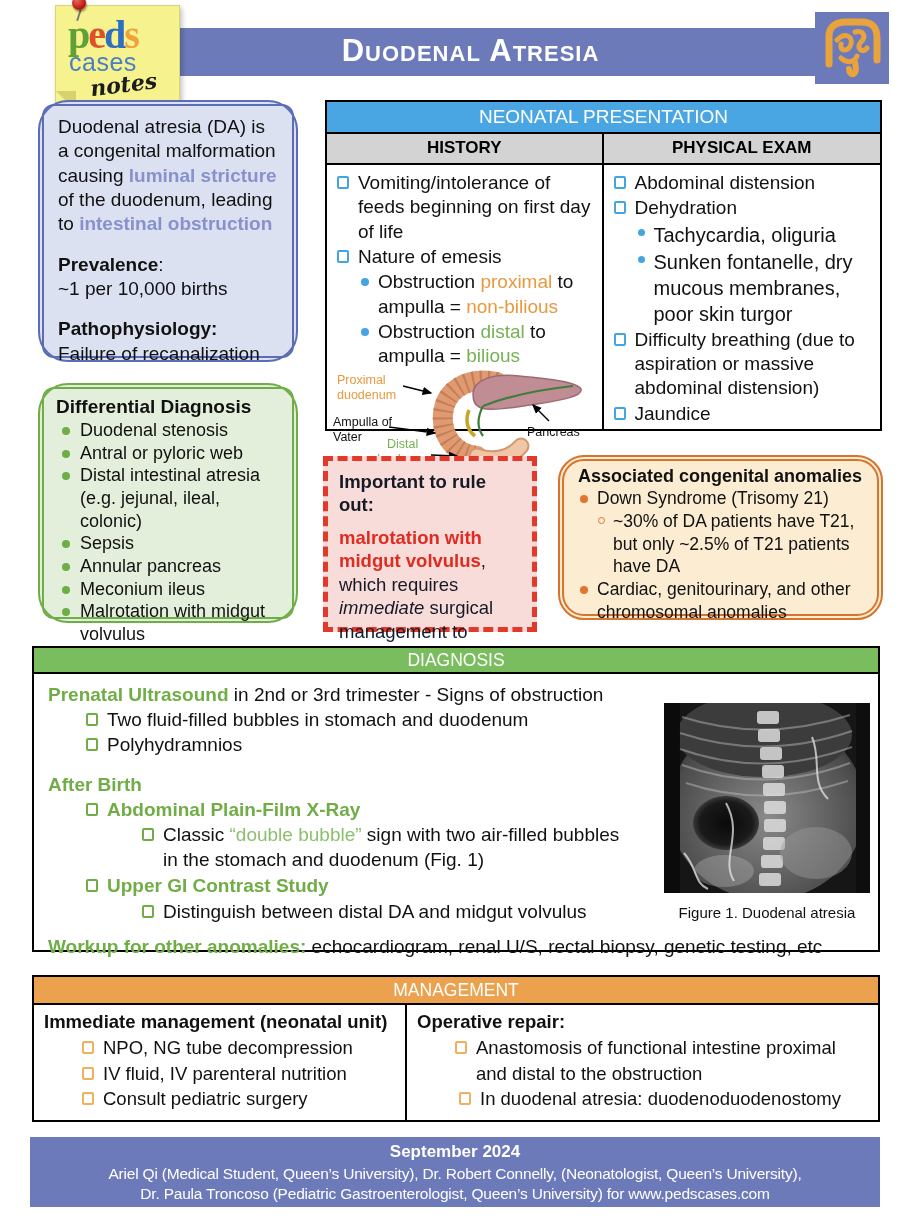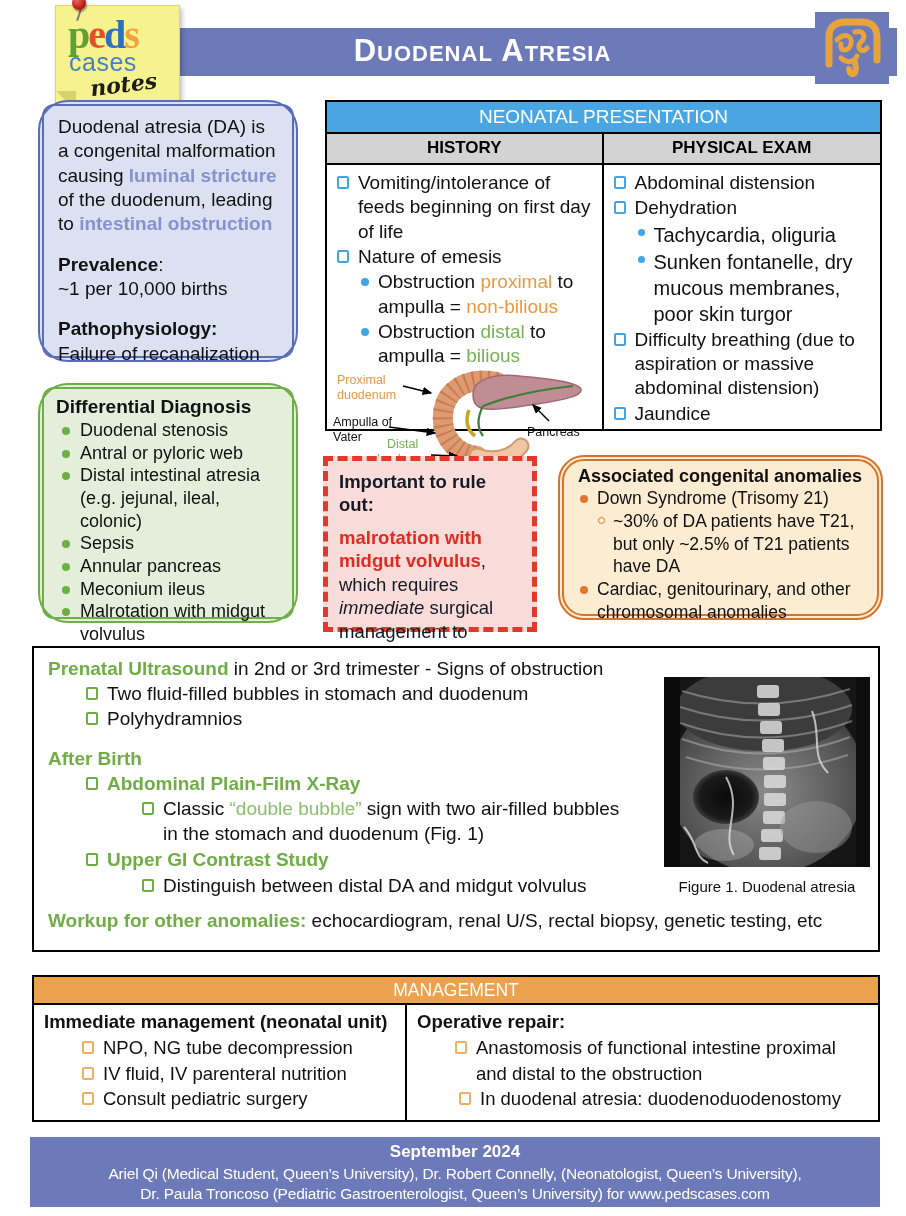--- a/index.html
+++ b/index.html
@@ -10,21 +10,21 @@
   .b  { font-weight:bold; }
   .i  { font-style:italic; }
   .lav{ color:#8692cd; font-weight:bold; }
   .ot { color:#e8993f; }
   .gt { color:#76b254; }
   .gt2{ color:#8cc06f; }
   .gb { color:#70ad47; font-weight:bold; }
   .rb { color:#e02b20; font-weight:bold; }
 
   
-  .topbar { position:absolute; left:158px; top:28px; width:739px; height:48px; background:#6d7ab9; }
+  .topbar { position:absolute; left:146px; top:28px; width:739px; height:48px; background:#6d7ab9; }
   .topbar h1 { position:absolute; left:0; right:90px; top:0; height:48px; line-height:46px;
     text-align:center; color:#fff; font-size:31px; font-weight:bold; font-variant:small-caps;
     letter-spacing:1px; }
   .gut-sq { position:absolute; left:815px; top:12px; width:74px; height:72px; background:#6d7ab9; }
 
   
   .note { position:absolute; left:55px; top:5px; width:125px; height:107px; background:#f6f28e;
     border:1px solid #ddd575; box-shadow:2px 3px 5px rgba(0,0,0,.25); }
   .note-fold { position:absolute; left:0; bottom:0; width:0; height:0;
     border-style:solid; border-width:20px 0 0 20px; border-color:#d9d06e transparent transparent transparent; }
@@ -314,20 +314,21 @@
           </li>
         <li>
             <span class="dot"></span>
             <span>Cardiac, genitourinary, and other chromosomal anomalies</span>
           </li>
       </ul>
     </div>
   </div>
 
   <div class="section diag">
+    <div class="sec-h">DIAGNOSIS</div>
     <div class="diagc">
       <p class="line"><span class="gb">Prenatal Ultrasound</span><span> in 2nd or 3rd trimester - Signs of obstruction</span></p>
       <ul class="dlist">
         <li class="ind1">
             <span class="chk green"></span>
             <span>Two fluid-filled bubbles in stomach and duodenum</span>
           </li>
         <li class="ind1">
             <span class="chk green"></span>
             <span>Polyhydramnios</span>

